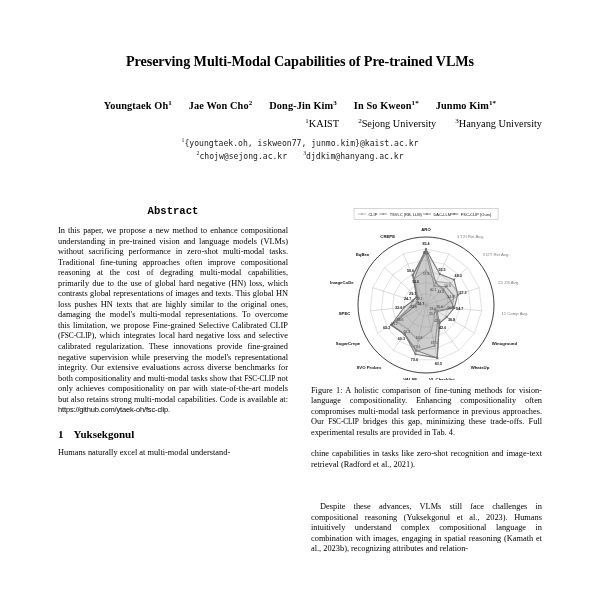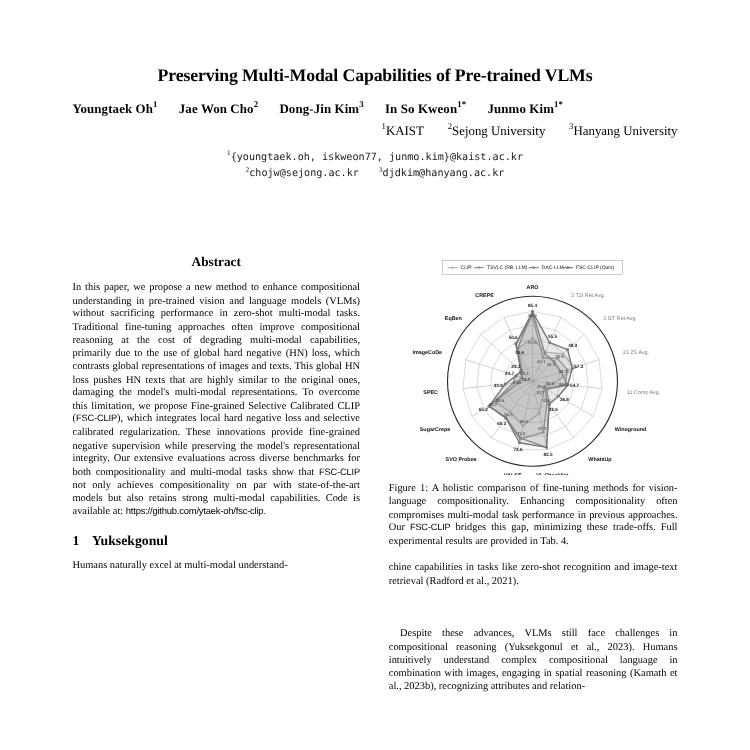--- a/index.html
+++ b/index.html
@@ -24,22 +24,22 @@
   
   .title {
     text-align: center;
     font-weight: bold;
     font-size: 14.2px;
     line-height: 18.5px;
     letter-spacing: -0.1px;
   }
   .title .line2 { display: block; }
   .authors {
-    margin-top: 11px;
-    text-align: left;
+    margin-top: 29px;
+    text-align: center;
     font-weight: bold;
     font-size: 10.3px;
     letter-spacing: 0.1px;
   }
   .authors .au { white-space: nowrap; }
   .authors .au + .au { margin-left: 17px; }
   .affils {
     margin-top: 7px;
     text-align: right;
     font-size: 10.3px;
@@ -72,32 +72,33 @@
     right: 58px;
     display: flex;
     gap: 23px;
   }
   .col { width: 231px; }
   .abstract-head {
     text-align: center;
     font-weight: bold;
     font-size: 10.6px;
     margin-bottom: 9px;
+    font-family: Liberation Mono, monospace;
   }
   p.body {
     margin: 0;
     font-size: 8.35px;
     line-height: 10.55px;
     text-align: justify;
     text-justify: inter-word;
     hyphens: manual;
   }
   p.body + p.body { text-indent: 9px; margin-top: 32px; }
   .mono {
-    font-family: Liberation Sans, sans-serif;
+    font-family: Liberation Serif, serif;
     font-size: 7.4px;
     letter-spacing: -0.1px;
   }
   .url {
     font-family: Liberation Sans, sans-serif;
     font-size: 7.5px;
     letter-spacing: -0.15px;
   }
   .section-head {
     margin: 12px 0 8px 0;

